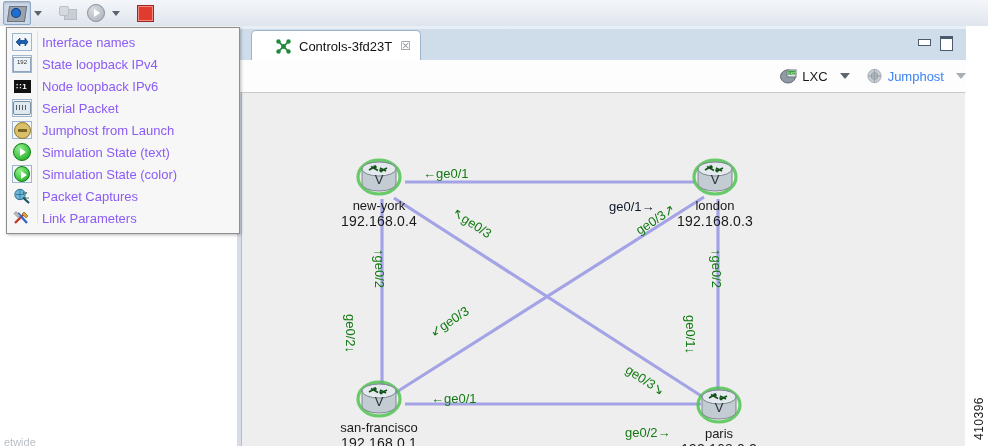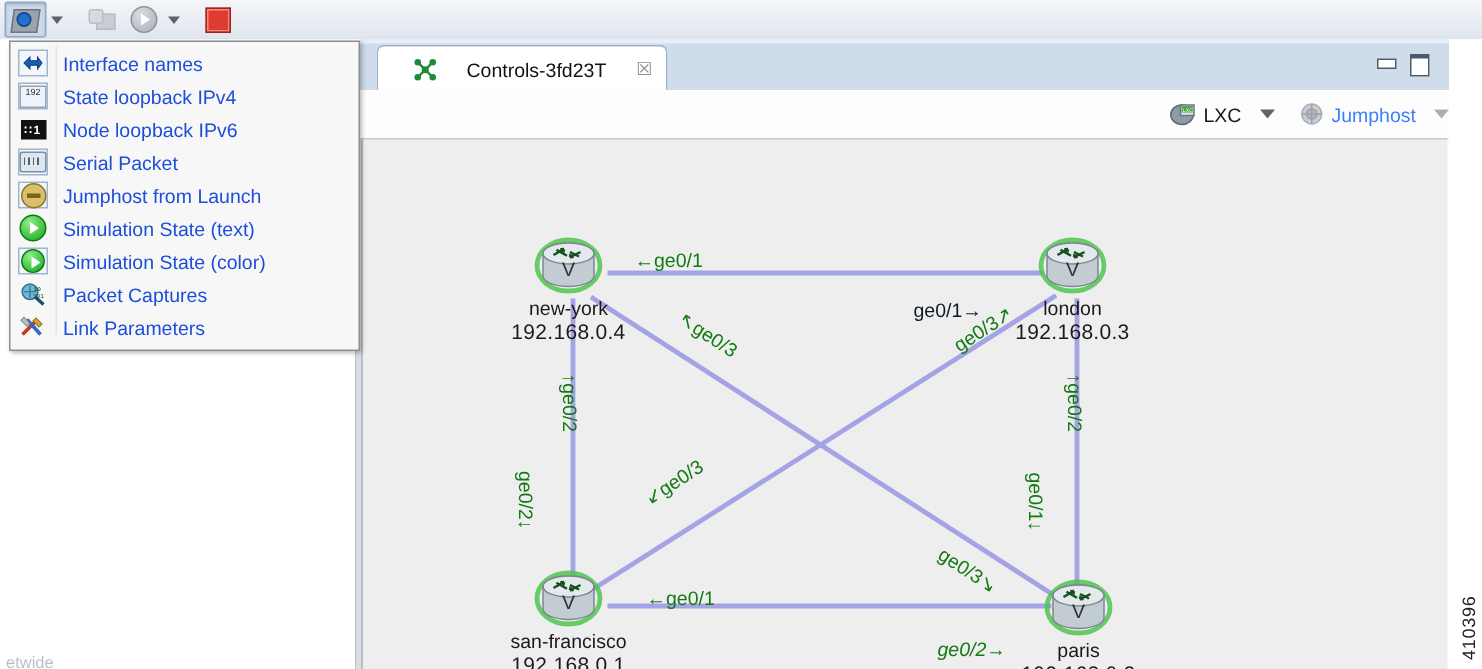--- a/index.html
+++ b/index.html
@@ -44,21 +44,21 @@
   .editor-shell{position:absolute;left:0;top:26px;width:988px;height:420px;background:#ffffff;}
 
   .tabstrip{
     position:absolute;left:240px;top:0px;width:726px;height:34px;
     background:#cfdcea;border-bottom:1px solid #a8bacd;
   }
   .tabstrip .bg-top{position:absolute;left:0;top:0;width:726px;height:3px;background:#e8eef5;}
   .tab{
     position:absolute;left:11px;top:4px;height:30px;padding:0 9px 0 24px;
     background:#ffffff;border:1px solid #9fb3c8;border-bottom:none;
-    border-radius:5px 5px 0 0;display:flex;align-items:center;gap:20px;
+    border-radius:5px 5px 0 0;display:flex;align-items:center;gap:8px;
   }
   .tab-label{font-size:13px;color:#111;white-space:nowrap;}
   .tab-close{color:#8a9099;font-size:12px;line-height:1;}
   .svg-ico{display:block;}
 
   .winbtns{position:absolute;right:14px;top:10px;display:flex;gap:9px;align-items:center;}
   .wb{width:13px;height:12px;position:relative;}
   .wb-min:after{content:"";position:absolute;left:1px;top:3px;width:11px;height:5px;border:1px solid #4b5b6b;background:#fff;}
   .wb-max:after{content:"";position:absolute;left:1px;top:0px;width:11px;height:11px;border:1px solid #4b5b6b;border-top-width:3px;background:#fff;}
 
@@ -88,21 +88,21 @@
 
   
   .menu{
     position:absolute;left:6px;top:27px;width:232px;
     background:#f7f7f7;border:1px solid #8e8e8e;
     box-shadow:1px 1px 3px rgba(0,0,0,.28);
     padding:3px 0 4px 0;
   }
   .menu-item{height:22px;display:flex;align-items:center;padding-left:3px;}
   .menu-item .mi-ico{width:24px;height:20px;display:flex;align-items:center;justify-content:center;flex:0 0 24px;}
-  .menu-item .mi-lbl{font-size:13px;color:#1d4ed8;margin-left:8px;white-space:nowrap;}
+  .menu-item .mi-lbl{font-size:13px;color:#8b5cf6;margin-left:8px;white-space:nowrap;}
   .menu-sep{position:absolute;left:30px;top:3px;width:1px;height:192px;background:#e2e2e2;}
 
   .box-ic{width:18px;height:16px;border:1px solid #9fb6cf;background:#f2f6fb;display:flex;align-items:center;justify-content:center;}
   .ic-ipv4{width:16px;height:13px;background:#eef3f8;border:1px solid #8fa6bd;font-size:6px;color:#333;text-align:center;line-height:8px;font-family:"Liberation Sans",sans-serif;}
   .ic-ipv6{width:17px;height:13px;background:#111;color:#fff;font-size:8px;font-weight:bold;display:flex;align-items:center;justify-content:center;letter-spacing:1px;}
   .ic-serial{width:17px;height:12px;background:#dfe7ef;border:1px solid #7b8fa4;border-radius:2px;position:relative;}
   .ic-serial:after{content:"";position:absolute;left:2px;top:3px;right:2px;height:5px;background:repeating-linear-gradient(to right,#56606b 0 1px,transparent 1px 3px);}
   .ic-excl{width:15px;height:15px;border-radius:50%;background:#d9c06a;border:1px solid #8a7528;position:relative;}
   .ic-excl:after{content:"";position:absolute;left:3px;top:6px;width:9px;height:3px;background:#7a6520;}
   .ic-green-play{width:16px;height:16px;border-radius:50%;background:radial-gradient(circle at 35% 28%,#8ff08a,#14a517);border:1px solid #0d7a10;position:relative;}
@@ -279,21 +279,21 @@
                 <text x="23" y="27" text-anchor="middle" font-size="13" fill="#2a3238" font-family="Liberation Sans, sans-serif">V</text>
               </svg></div>
             <div class="node-name">paris</div>
             <div class="node-ip">192.168.0.2</div>
           </div>
         </div>
       <div id="labels-layer">
           <div class="iflabel" style="left: 181px; top: 73px; color: rgb(19, 122, 19);">←ge0/1</div>
           <div class="iflabel" style="left: 367px; top: 106px; color: #0f172a;">ge0/1→</div>
           <div class="iflabel" style="left: 189px; top: 298px; color: rgb(19, 122, 19);">←ge0/1</div>
-          <div class="iflabel" style="left: 383px; top: 332px; color: rgb(19, 122, 19); font-style: italic;">ge0/2→</div>
+          <div class="iflabel" style="left: 383px; top: 332px; color: rgb(19, 122, 19);">ge0/2→</div>
           <div class="iflabel rot" style="left: 145px; top: 156px; color: rgb(19, 122, 19); transform: rotate(90deg);">↑ge0/2</div>
           <div class="iflabel rot" style="left: 116px; top: 221px; color: rgb(19, 122, 19); transform: rotate(90deg);">ge0/2↓</div>
           <div class="iflabel rot" style="left: 482px; top: 156px; color: rgb(19, 122, 19); transform: rotate(90deg);">↑ge0/2</div>
           <div class="iflabel rot" style="left: 456px; top: 222px; color: rgb(19, 122, 19); transform: rotate(90deg);">ge0/1↓</div>
           <div class="iflabel rot" style="left: 216px; top: 112px; color: rgb(19, 122, 19); transform: rotate(33deg);">↖ge0/3</div>
           <div class="iflabel rot" style="left: 389px; top: 269px; color: rgb(19, 122, 19); transform: rotate(33deg);">ge0/3↘</div>
           <div class="iflabel rot" style="left: 185px; top: 234px; color: rgb(19, 122, 19); transform: rotate(-33deg);">↙ge0/3</div>
           <div class="iflabel rot" style="left: 391px; top: 132px; color: rgb(19, 122, 19); transform: rotate(-33deg);">ge0/3↗</div>
         </div>
     </div>

